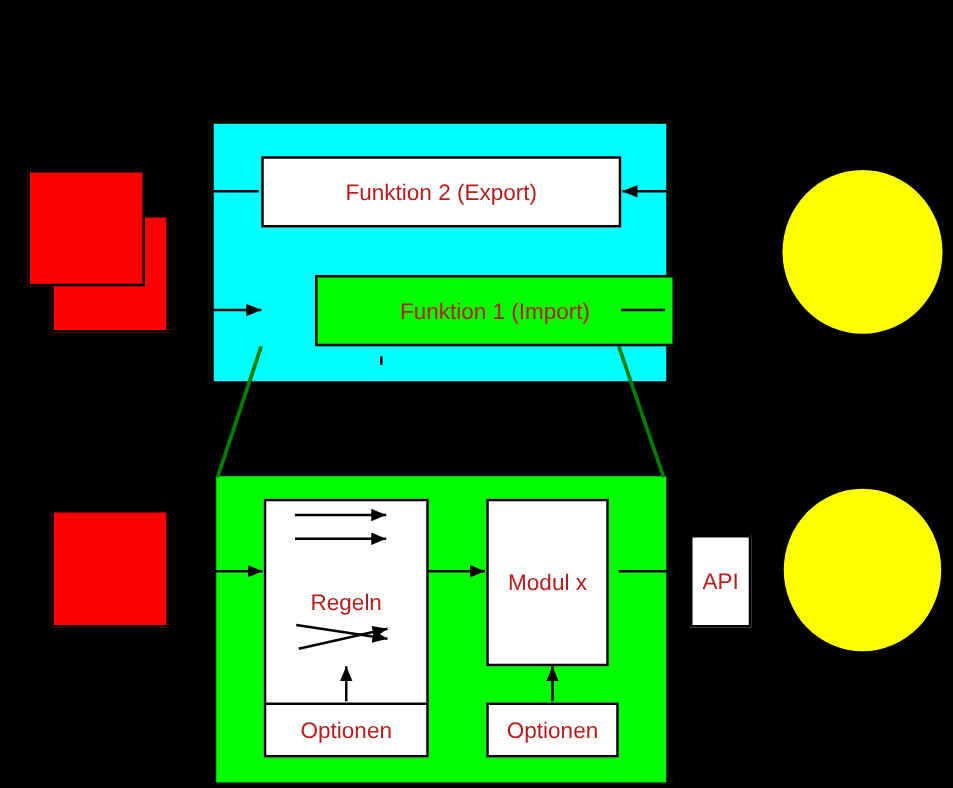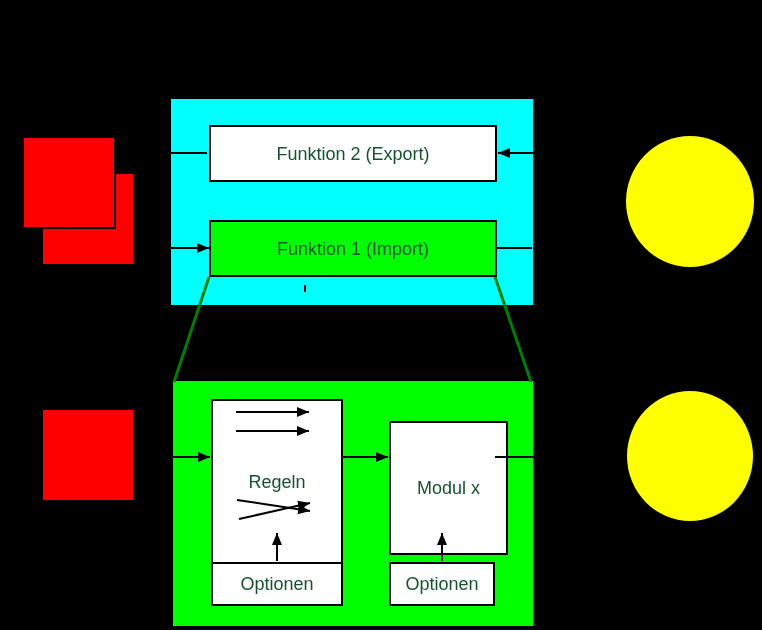--- a/index.html
+++ b/index.html
@@ -3,32 +3,32 @@
 <meta charset="utf-8">
 <style>
   :root{
     --background:#000000; --panel-cyan:#00ffff; --box-green:#00ff00;
     --zoom-line-green:#007e00; --file-red:#ff0000; --target-yellow:#ffff00;
     --box-white:#ffffff; --line-black:#000000;
   }
   html,body{margin:0;padding:0;background:var(--background);}
   #canvas{
     position:relative;width:762px;height:630px;background:var(--background);
-    overflow:hidden;font-family:"Liberation Sans",sans-serif;color:#14532d;
+    overflow:hidden;font-family:"Liberation Sans",sans-serif;color:#b91c1c;
   }
   .abs{position:absolute;box-sizing:border-box;}
   .panel-cyan{background:var(--panel-cyan);}
   .panel-green{background:var(--box-green);}
   .labelbox{
     display:flex;align-items:center;justify-content:center;
     border:2px solid var(--line-black);font-size:18px;line-height:1;
     white-space:nowrap;
   }
   .white{background:var(--box-white);}
-  .green{background:var(--box-green);}
+  .green{background:var(--box-green);margin-left:43px;}
   .redsq{background:var(--file-red);border:2px solid var(--line-black);}
   .ycircle{background:var(--target-yellow);border-radius:50%;}
   #overlay{position:absolute;left:0;top:0;pointer-events:none;}
   #overlay line{stroke:var(--line-black);stroke-width:2;}
   #overlay line.zoomline{stroke:var(--zoom-line-green);stroke-width:3;}
   .arrowhead{fill:var(--line-black);}
   .stray{background:var(--line-black);}
 </style>
 </head>
 <body>
@@ -52,31 +52,34 @@
 
   <div class="abs ycircle" style="left:626px;top:136px;width:128px;height:131px"></div>
   <div class="abs ycircle" style="left:627px;top:391px;width:126px;height:130px"></div>
 
   <div class="abs panel-green" style="left:173px;top:381px;width:360px;height:245px"></div>
 
   <div class="abs labelbox white" style="left:211px;top:399px;width:132px;height:166px">
     <span>Regeln</span>
   </div>
 
-  <div class="abs labelbox white" style="left:389px;top:421px;width:119px;height:134px">
+  <div class="abs labelbox white" style="left:389px;top:399px;width:98px;height:134px">
     <span>Modul x</span>
   </div>
 
   <div class="abs labelbox white" style="left:211px;top:562px;width:132px;height:44px">
     <span>Optionen</span>
   </div>
   <div class="abs labelbox white" style="left:389px;top:562px;width:106px;height:44px">
     <span>Optionen</span>
   </div>
 
+  <div class="abs labelbox white" style="left:552px;top:428px;width:49px;height:74px">
+    <span>API</span>
+  </div>
 
   <div class="abs stray" style="left:304px;top:285px;width:2px;height:7px"></div>
 
   <svg id="overlay" width="762" height="630" viewBox="0 0 762 630">
     <defs>
       <marker id="ah" markerUnits="userSpaceOnUse" markerWidth="12" markerHeight="10" refX="12" refY="5" orient="auto">
         <path class="arrowhead" d="M0,0 L12,5 L0,10 Z"></path>
       </marker>
     </defs>
 

